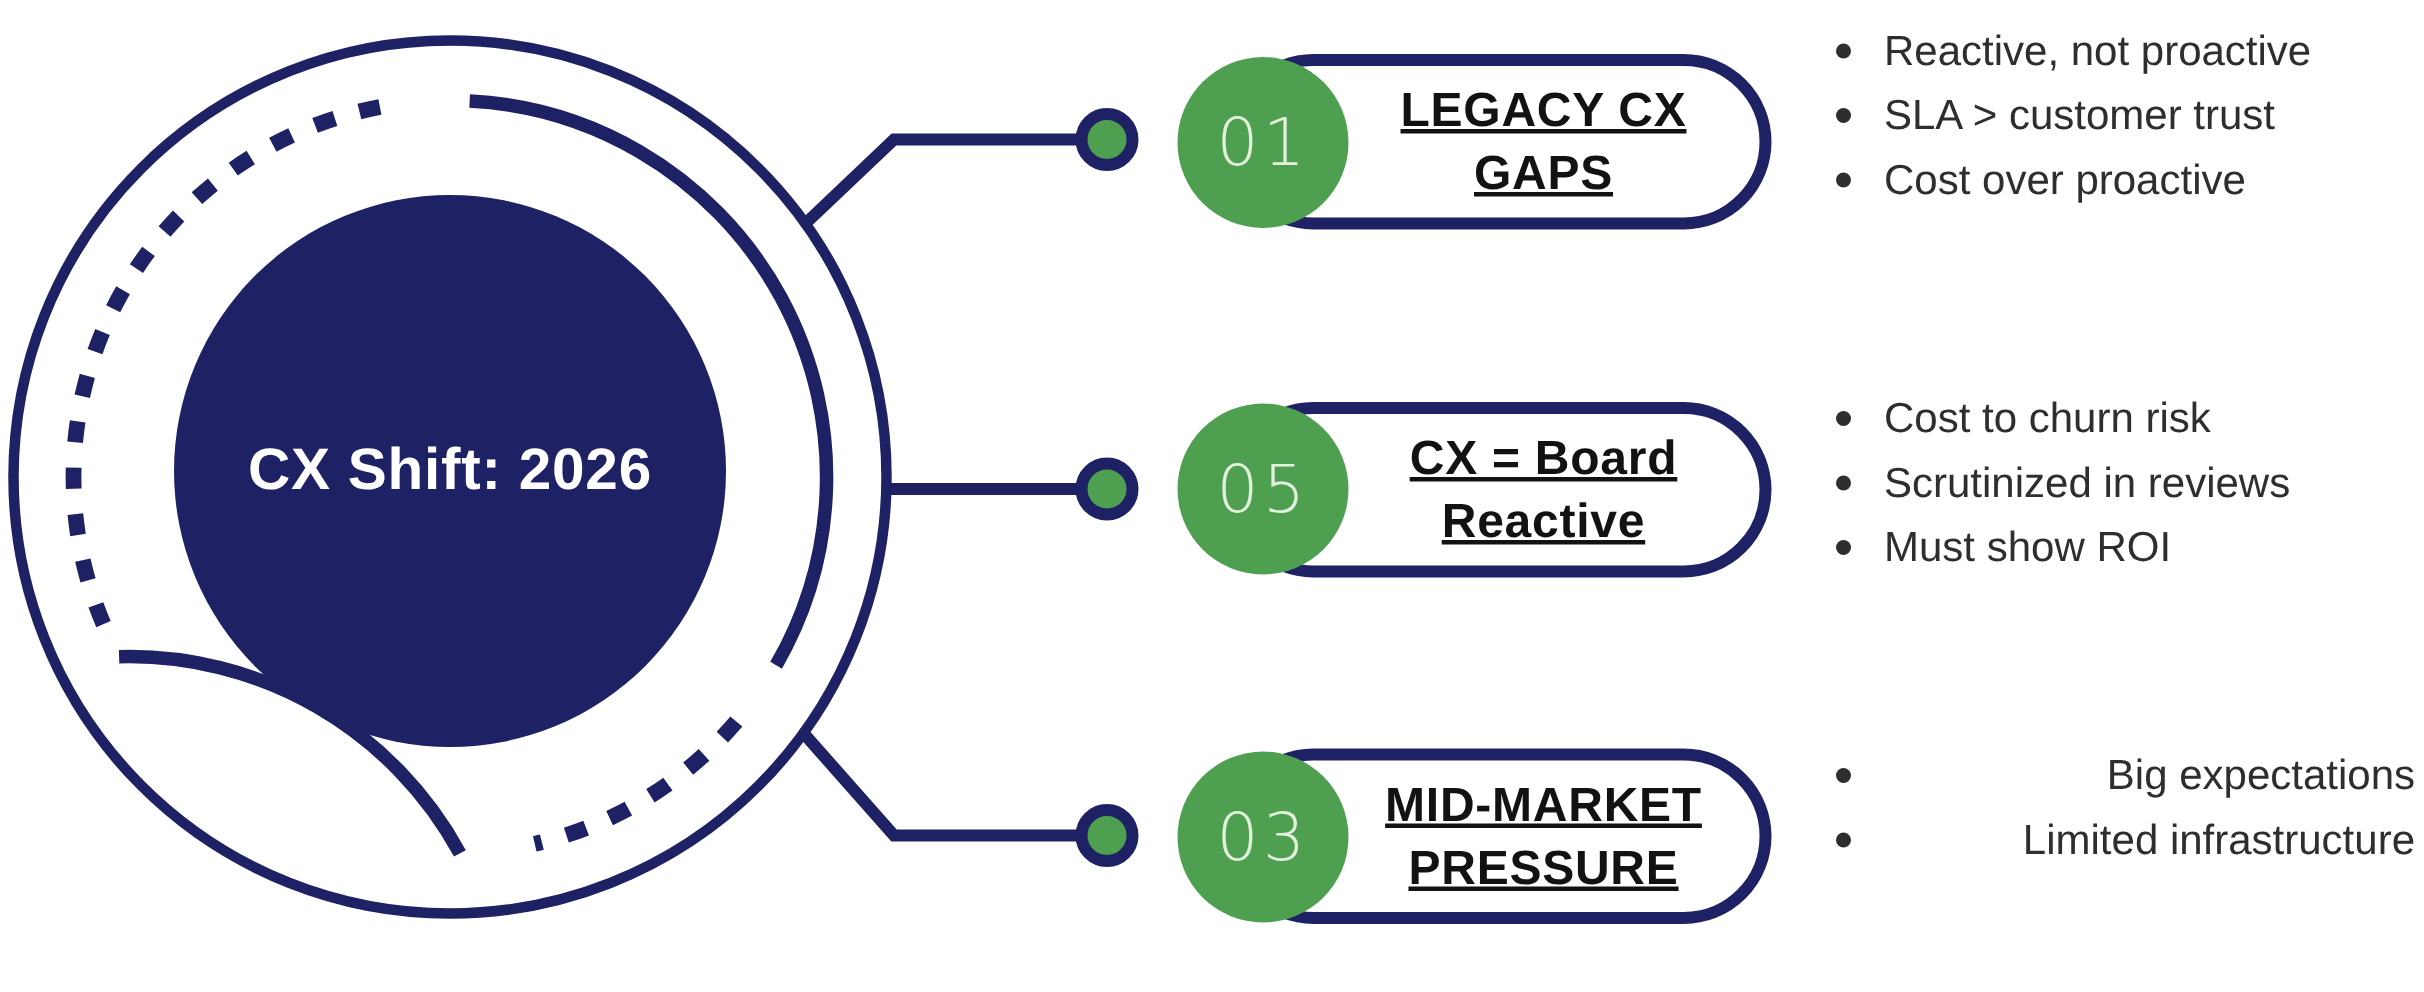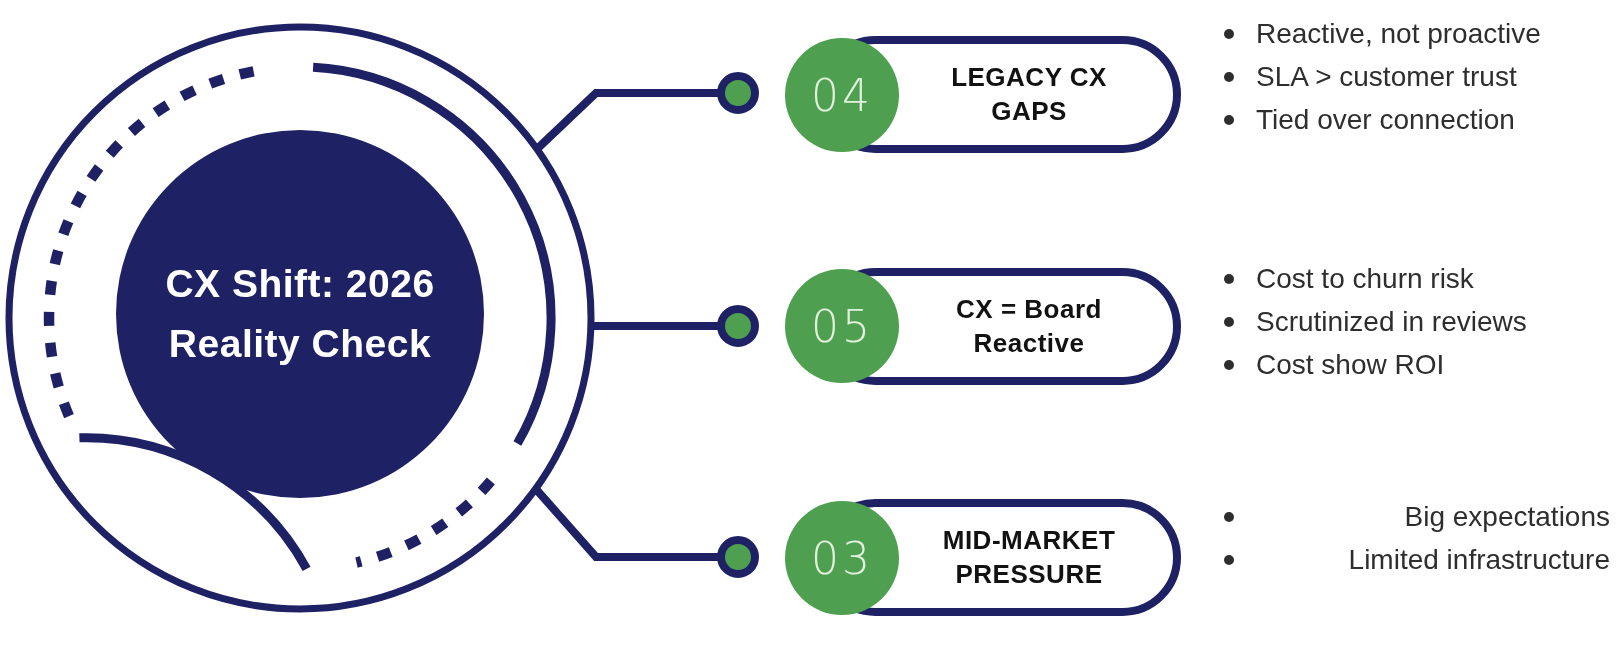--- a/index.html
+++ b/index.html
@@ -27,22 +27,22 @@
     letter-spacing:.5px;white-space:nowrap;
   }
 
   .pill{
     position:absolute;width:364px;height:117px;background:#fff;
     border:8px solid var(--navy);border-radius:60px;z-index:2;
     display:flex;align-items:center;justify-content:center;
     padding-left:92px;padding-right:32px;
   }
   .pill .step-title{
-    color:var(--pill-text);font-weight:bold;font-size:26px;line-height:1.3;
-    letter-spacing:.5px;text-align:center;
+    color:var(--pill-text);font-weight:bold;font-size:32px;line-height:1.3;
+    letter-spacing:.5px;text-align:center;text-decoration:underline;
   }
   .num-circle{
     position:absolute;width:114px;height:114px;border-radius:50%;
     background:var(--green);z-index:3;
     display:flex;align-items:center;justify-content:center;
   }
   .num-circle span{
     color:var(--number-text);font-size:44px;font-weight:300;letter-spacing:3px;
     font-family:"DejaVu Sans",sans-serif;
   }
@@ -77,48 +77,47 @@
     <path class="ring" stroke-width="8" d="M 589 326 L 718 326"></path>
     <path class="ring" stroke-width="8" d="M 535 488 L 596 557 L 718 557"></path>
 
     <circle class="node" cx="738" cy="93" r="17"></circle>
     <circle class="node" cx="738" cy="326" r="17"></circle>
     <circle class="node" cx="738" cy="557" r="17"></circle>
   </svg>
 
   <div class="center-circle">
     <span>CX Shift: 2026</span>
-    <span>Reality Check</span>
   </div>
 
   <div>
     <div class="pill" style="left:817px;top:36px;">
       <div class="step-title">LEGACY CX GAPS</div>
     </div>
     <div class="num-circle" style="left:785px;top:38px;">
-      <span>04</span>
+      <span>01</span>
     </div>
     <ul class="bullets" style="left:1210px;top:12px;">
       <li>Reactive, not proactive</li>
       <li>SLA &gt; customer trust</li>
-      <li>Tied over connection</li>
+      <li>Cost over proactive</li>
     </ul>
   </div>
 
   <div>
     <div class="pill" style="left:817px;top:268px;">
       <div class="step-title">CX = Board Reactive</div>
     </div>
     <div class="num-circle" style="left:785px;top:269px;">
       <span>05</span>
     </div>
     <ul class="bullets" style="left:1210px;top:257px;">
       <li>Cost to churn risk</li>
       <li>Scrutinized in reviews</li>
-      <li>Cost show ROI</li>
+      <li>Must show ROI</li>
     </ul>
   </div>
 
   <div>
     <div class="pill" style="left:817px;top:499px;">
       <div class="step-title">MID-MARKET PRESSURE</div>
     </div>
     <div class="num-circle" style="left:785px;top:501px;justify-content:center;">
       <span>03</span>
     </div>

